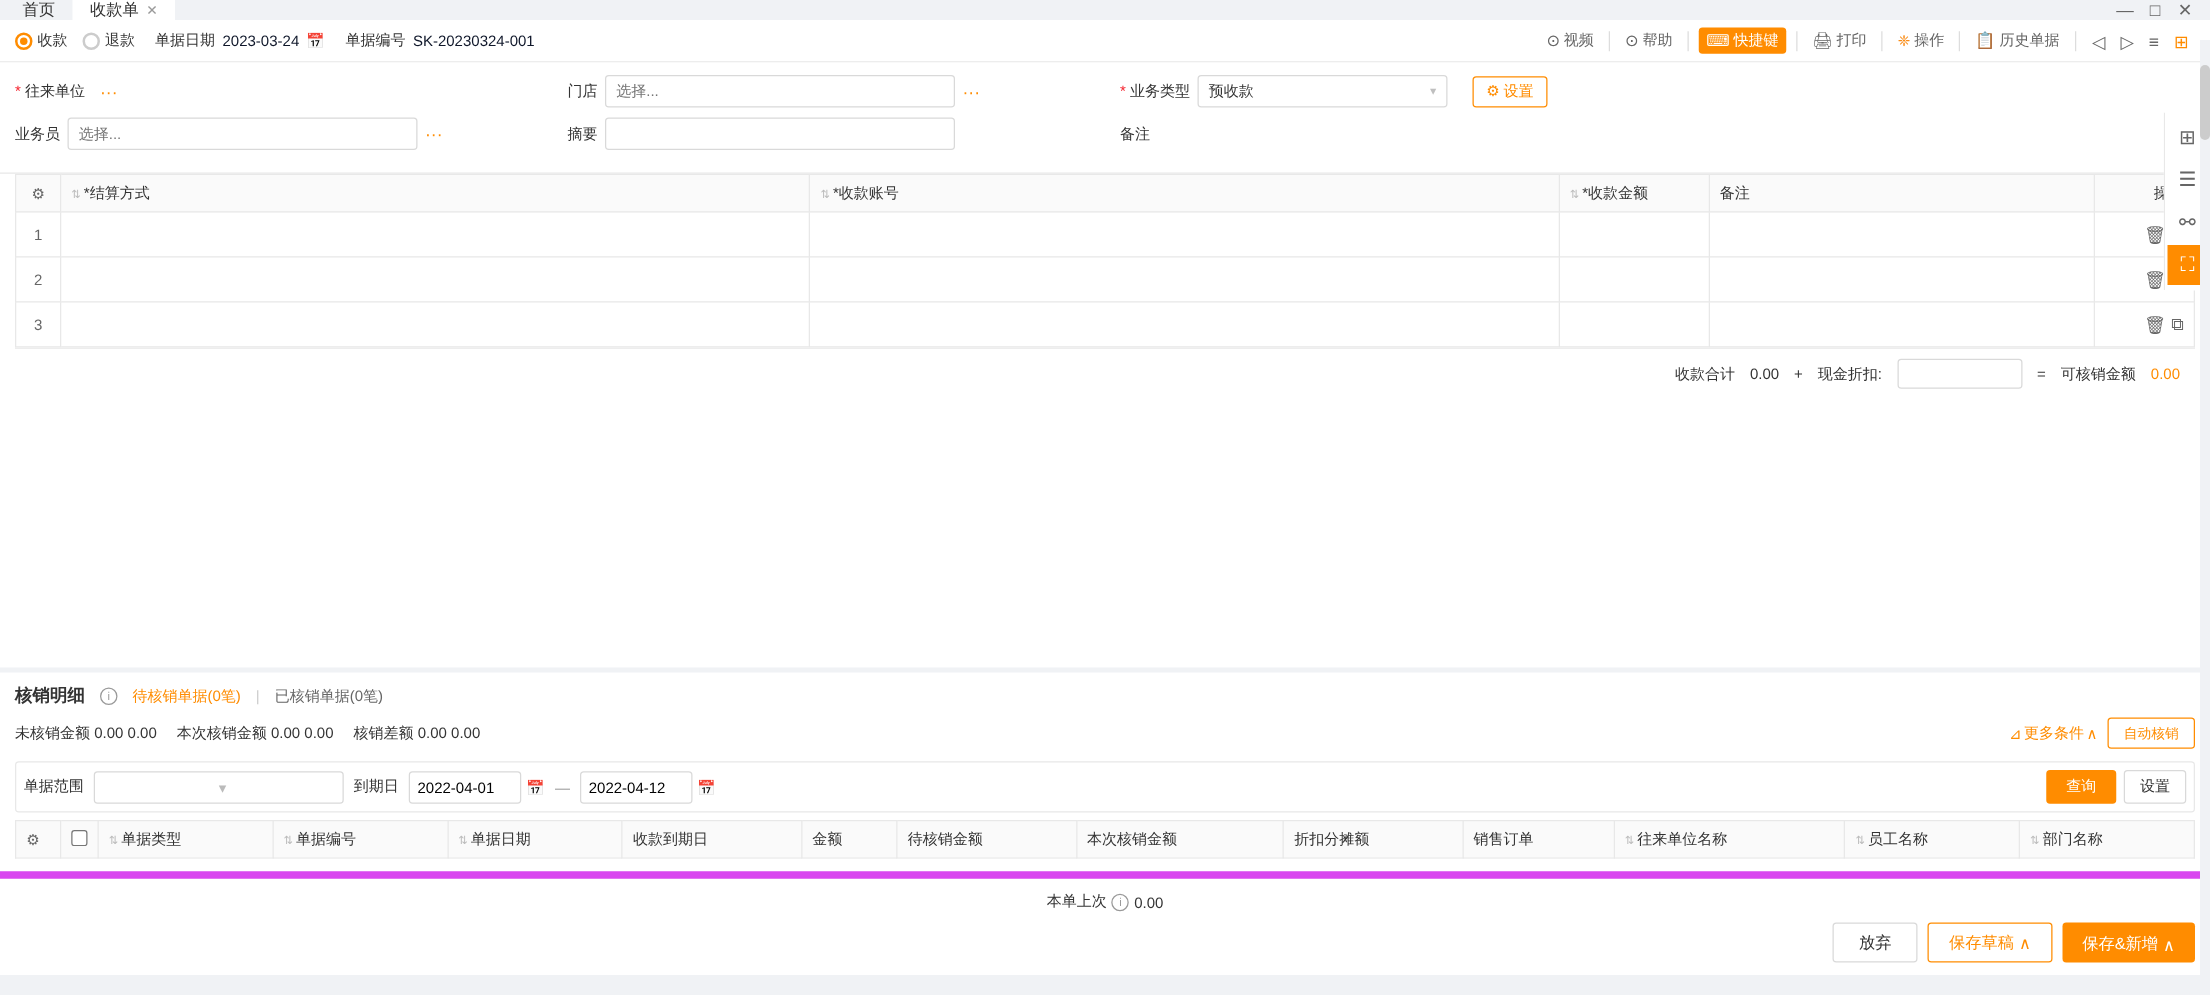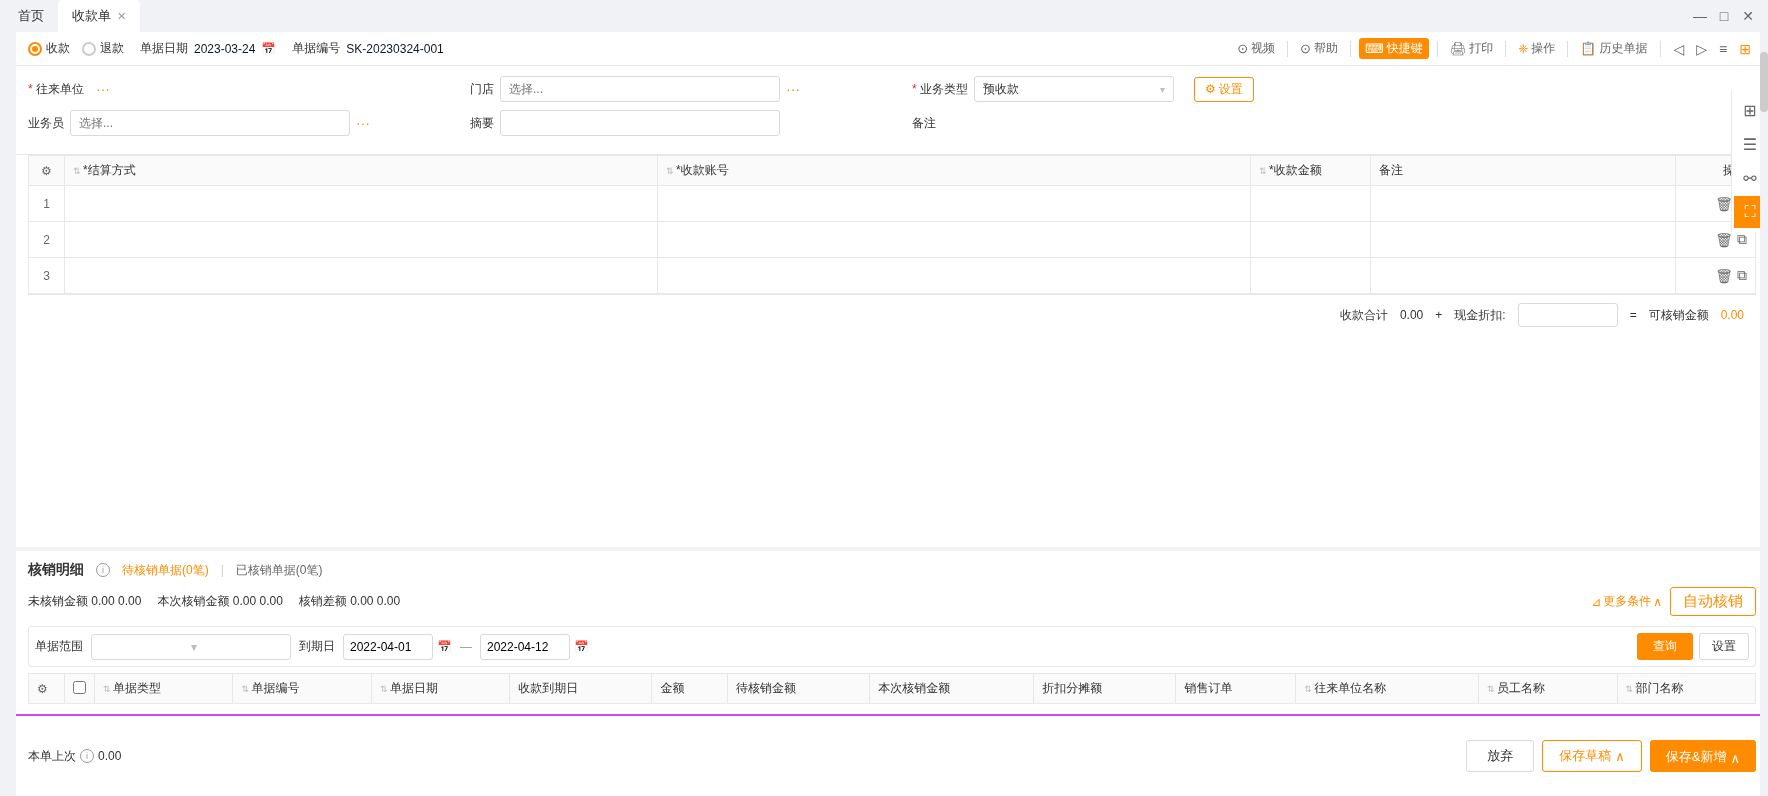--- a/index.html
+++ b/index.html
@@ -3,21 +3,21 @@
   <meta charset="utf-8">
   <style>
     * { box-sizing: border-box; margin: 0; padding: 0; }
     body { font-family: 'Microsoft YaHei', Arial, sans-serif; font-size: 12px; background: #f0f2f5; color: #333; overflow: hidden; }
     
     
     .tab-bar {
       display: flex;
       align-items: center;
       background: #f0f2f5;
-      height: 32px;
+      height: 16px;
       padding: 0 4px;
     }
     .tab-item {
       height: 32px;
       padding: 0 14px;
       display: flex;
       align-items: center;
       cursor: pointer;
       font-size: 13px;
       border-radius: 4px 4px 0 0;
@@ -54,21 +54,20 @@
       font-size: 14px;
     }
 
     
     .main-wrapper {
       background: #fff;
       height: calc(796px - 32px);
       display: flex;
       flex-direction: column;
       overflow: hidden;
-      margin-left: 16px;
     }
 
     
     .top-toolbar {
       display: flex;
       align-items: center;
       padding: 6px 12px;
       background: #fff;
       border-bottom: 1px solid #e8e8e8;
       gap: 16px;
@@ -318,21 +317,21 @@
       align-items: center;
       gap: 2px;
     }
     .auto-verify-btn {
       background: #fff;
       border: 1px solid #ff8c00;
       color: #ff8c00;
       padding: 4px 12px;
       border-radius: 3px;
       cursor: pointer;
-      font-size: 15px;
+      font-size: 11px;
     }
     .query-btn {
       background: #ff8c00;
       border: none;
       color: #fff;
       padding: 4px 16px;
       border-radius: 3px;
       cursor: pointer;
       font-size: 12px;
     }
@@ -387,24 +386,25 @@
       color: #333;
       font-weight: normal;
       white-space: nowrap;
     }
     .sort-icon { color: #bbb; font-size: 9px; }
 
     
     .footer {
       display: flex;
       align-items: center;
-      padding: 24px 12px;
-      background: #fff;
-      border-top: 2px solid #d946ef;
+      padding: 10px 12px;
+      background: #fff;
+      border-top: 6px solid #d946ef;
       gap: 8px;
+      flex-direction: column;
     }
     .footer-info {
       display: flex;
       align-items: center;
       gap: 4px;
       font-size: 12px;
     }
     .footer-actions {
       margin-left: auto;
       display: flex;

